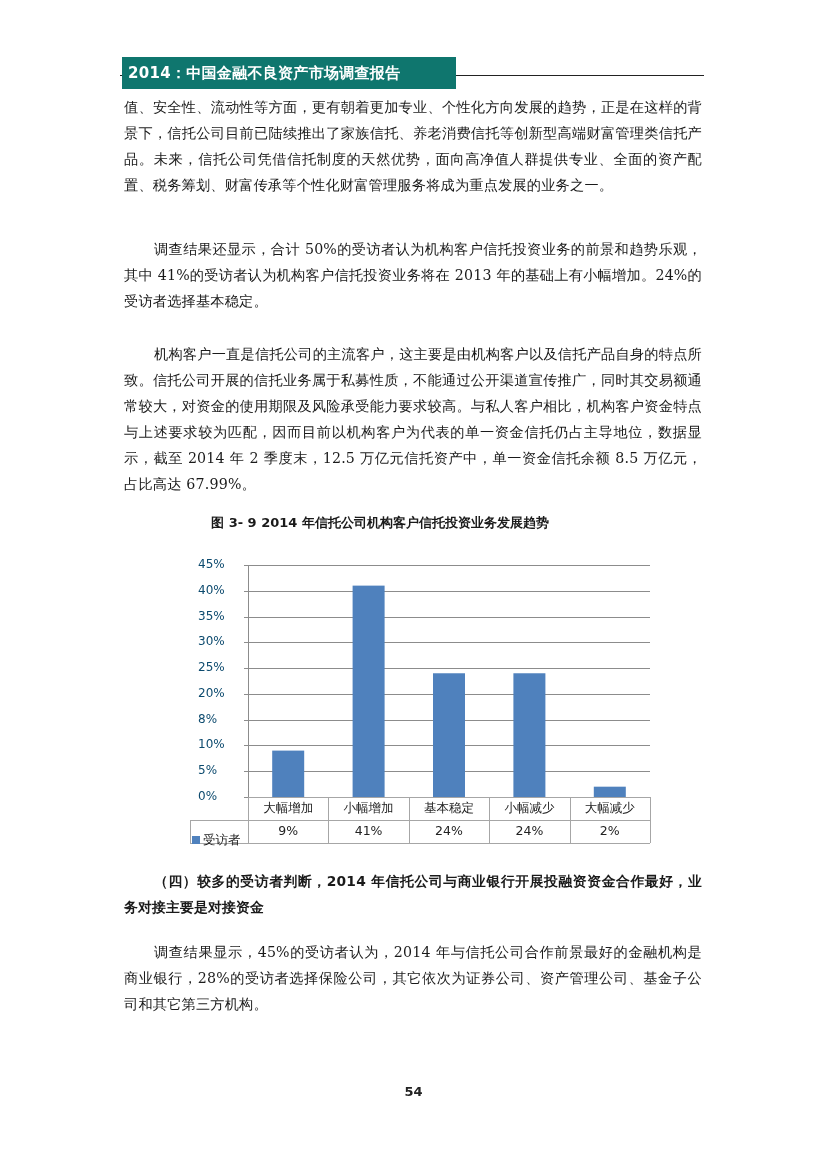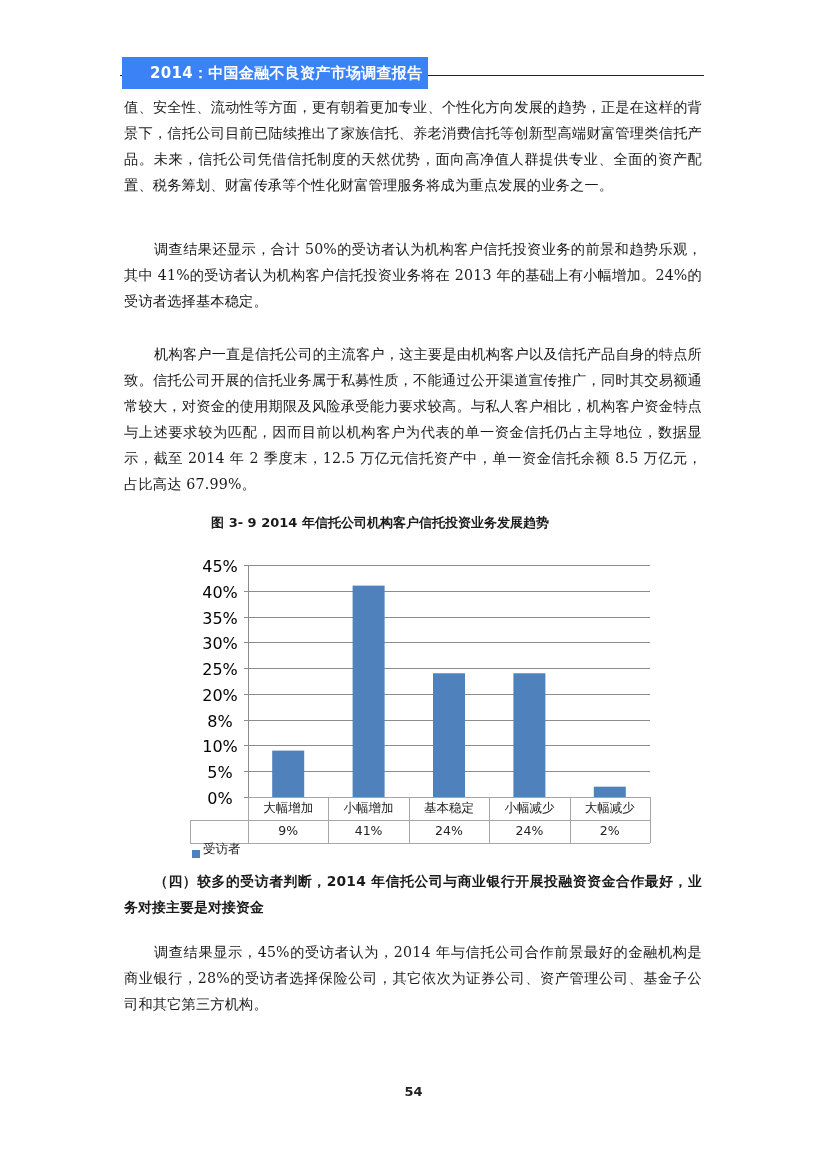--- a/index.html
+++ b/index.html
@@ -1,40 +1,40 @@
 <!DOCTYPE html>
 <html><head>
   <meta charset="utf-8">
   <style>
     html, body { margin: 0; padding: 0; background: #ffffff; }
     body { width: 827px; height: 1169px; position: relative; overflow: hidden;
            font-family: "DejaVu Serif", "Liberation Serif", serif; color: #1a1a1a; }
     .header-line { position: absolute; left: 120px; top: 75px; width: 584px; height: 1px; background: #222; }
-    .header-box { position: absolute; left: 122px; top: 57px; width: 306px; height: 32px;
-                  background: #3b82f6; color: #fff; font-family: "DejaVu Sans", "Liberation Sans", sans-serif;
-                  font-size: 15px; font-weight: bold; line-height: 32px; padding-left: 28px; box-sizing: border-box;
+    .header-box { position: absolute; left: 122px; top: 57px; width: 334px; height: 32px;
+                  background: #0f766e; color: #fff; font-family: "DejaVu Sans", "Liberation Sans", sans-serif;
+                  font-size: 15px; font-weight: bold; line-height: 32px; padding-left: 6px; box-sizing: border-box;
                   letter-spacing: 0.3px; }
     .para { position: absolute; left: 124px; width: 578px; font-size: 14.2px; line-height: 26px;
             text-align: justify; letter-spacing: 0.2px; }
     .para.indent { text-indent: 30px; }
     .p1 { top: 94px; }
     .p2 { top: 236px; }
     .p3 { top: 341px; }
     .p4 { top: 868px; font-family: "DejaVu Sans", "Liberation Sans", sans-serif; font-weight: bold; font-size: 13.8px; }
     .p5 { top: 939px; }
     .fig-title { position: absolute; left: 0; width: 760px; top: 514px; text-align: center;
                  font-family: "DejaVu Sans", "Liberation Sans", sans-serif; font-size: 13px; font-weight: bold; }
     .chart { position: absolute; left: 0; top: 0; width: 827px; height: 1169px; pointer-events: none; }
     .chart svg { position: absolute; left: 0; top: 0; }
-    .tick { position: absolute; width: 44px; text-align: center; font-family: "DejaVu Sans", "Liberation Sans", sans-serif;
-            font-size: 16px; color: #000000; }
+    .tick { position: absolute; width: 44px; text-align: left; font-family: "DejaVu Sans", "Liberation Sans", sans-serif;
+            font-size: 12px; color: #0c4a6e; }
     .cat, .val { position: absolute; text-align: center; font-family: "DejaVu Sans", "Liberation Sans", sans-serif;
                  font-size: 12.5px; color: #222; }
     .legend { position: absolute; left: 190px; top: 822px; width: 58px; height: 36px; font-family: "DejaVu Sans", "Liberation Sans", sans-serif;
-              font-size: 12.5px; color: #222; display: flex; align-items: flex-end; }
+              font-size: 12.5px; color: #222; display: flex; align-items: center; }
     .legend-swatch { width: 8px; height: 8px; margin: 0 3px 0 2px; }
     .page-number { position: absolute; left: 0; width: 827px; top: 1084px; text-align: center;
                    font-family: "DejaVu Sans", "Liberation Sans", sans-serif; font-size: 13px; font-weight: bold; color: #222; }
   </style>
 </head>
 <body>
 
 <div class="header-line"></div>
 <div class="header-box">2014：中国金融不良资产市场调查报告</div>
 

